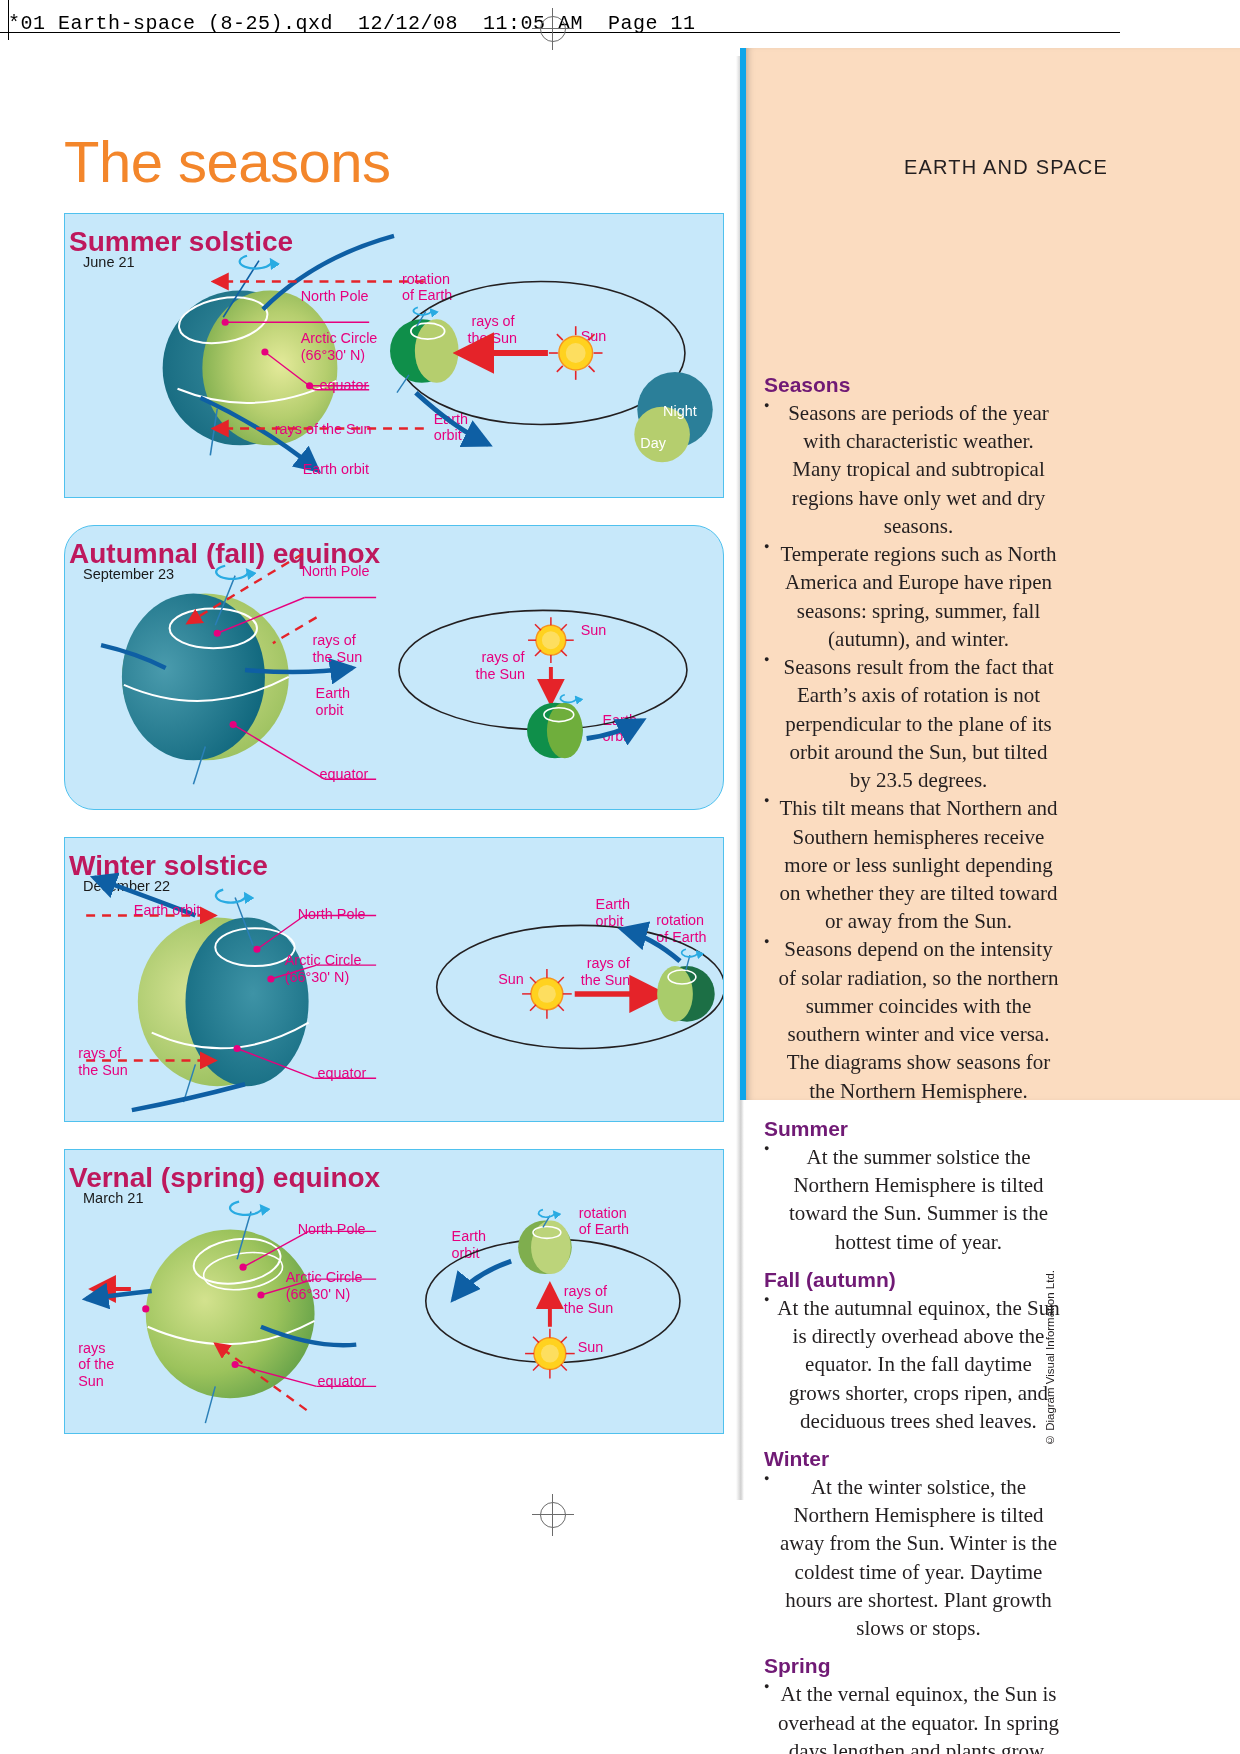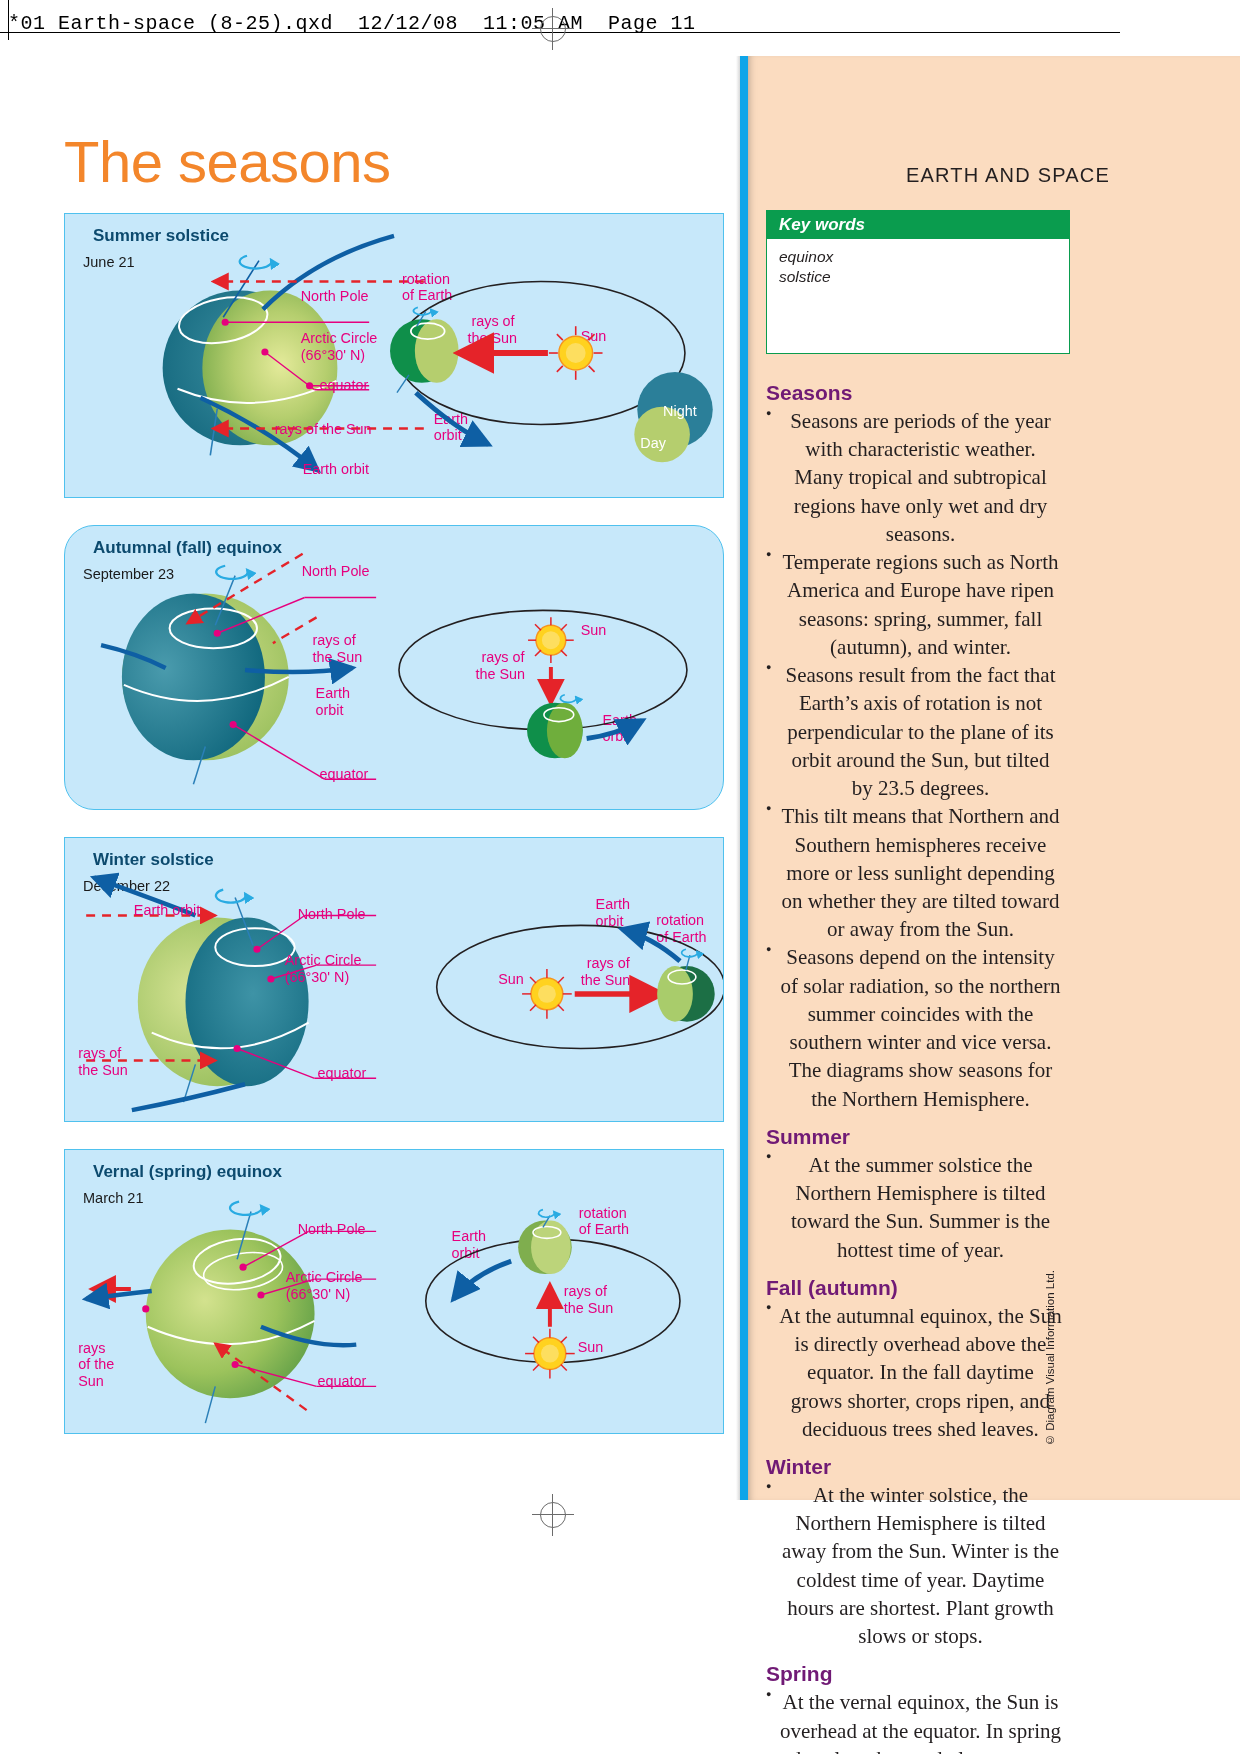--- a/index.html
+++ b/index.html
@@ -42,35 +42,35 @@
   .panel {
     position:absolute; left:64px; width:660px;
     background:#c7e8fa; border:1.5px solid #4fc1ee;
   }
   #panel-summer   { top:213px; height:285px; }
   #panel-autumn   { top:525px; height:285px;border-radius:30px; }
   #panel-winter   { top:837px; height:285px; }
   #panel-vernal   { top:1149px; height:285px; }
 
   .panel-title {
-    position:absolute; left:28px; top:12px;
-    font-size:17px; font-weight:bold; color:#0c4a6e;
+    position:absolute; left:4px; top:12px;
+    font-size:28px; font-weight:bold; color:#be185d;
   }
   .panel-date {
     position:absolute; left:18px; top:40px;
     font-size:14.5px; color:#1a1a1a;
   }
 
   .svgwrap { position:absolute; left:0; top:0; width:100%; height:100%; }
 
   
   .sidebar {
-    position:absolute; left:740px; top:56px; width:500px; height:1444px;
+    position:absolute; left:740px; top:48px; width:500px; height:1052px;
     background:#fbdcc0;
-    border-left:8px solid #0ea5e9;
+    border-left:6px solid #0ea5e9;
     box-shadow: inset 6px 0 8px -6px rgba(0,0,0,0.35);
   }
   .sidebar-edge {
     position:absolute; left:736px; top:56px; width:8px; height:1444px;
     background:linear-gradient(to right, rgba(255,255,255,0) 0%, rgba(120,120,120,0.35) 60%, rgba(255,255,255,0) 100%);
   }
   .section-head {
     position:absolute; left:60px; top:108px; width:400px;
     text-align:center; font-size:20px; color:#231f20; letter-spacing:1.2px;
   }
@@ -514,27 +514,20 @@
 
       <path d="M448 112 Q410 125 390 150" fill="none" stroke="#0e5fa4" stroke-width="5" marker-end="url(#ahBlueV)"></path>
     </svg>
   </div>
 
   <div class="sidebar-edge"></div>
   <div class="sidebar">
 
     <div class="section-head">EARTH AND SPACE</div>
 
-    <div class="keywords">
-      <div class="keywords-hd">Key words</div>
-      <div class="keywords-body">
-        <div>equinox</div>
-        <div>solstice</div>
-      </div>
-    </div>
 
     <div class="body-col">
 
       <div class="sec-title">Seasons</div>
       <ul class="bullets">
         <li>Seasons are periods of the year with characteristic weather. Many tropical and subtropical regions have only wet and dry seasons.</li>
         <li>Temperate regions such as North America and Europe have ripen seasons: spring, summer, fall (autumn), and winter.</li>
         <li>Seasons result from the fact that Earth’s axis of rotation is not perpendicular to the plane of its orbit around the Sun, but tilted by 23.5 degrees.</li>
         <li>This tilt means that Northern and Southern hemispheres receive more or less sunlight depending on whether they are tilted toward or away from the Sun.</li>
         <li>Seasons depend on the intensity of solar radiation, so the northern summer coincides with the southern winter and vice versa. The diagrams show seasons for the Northern Hemisphere.</li>

